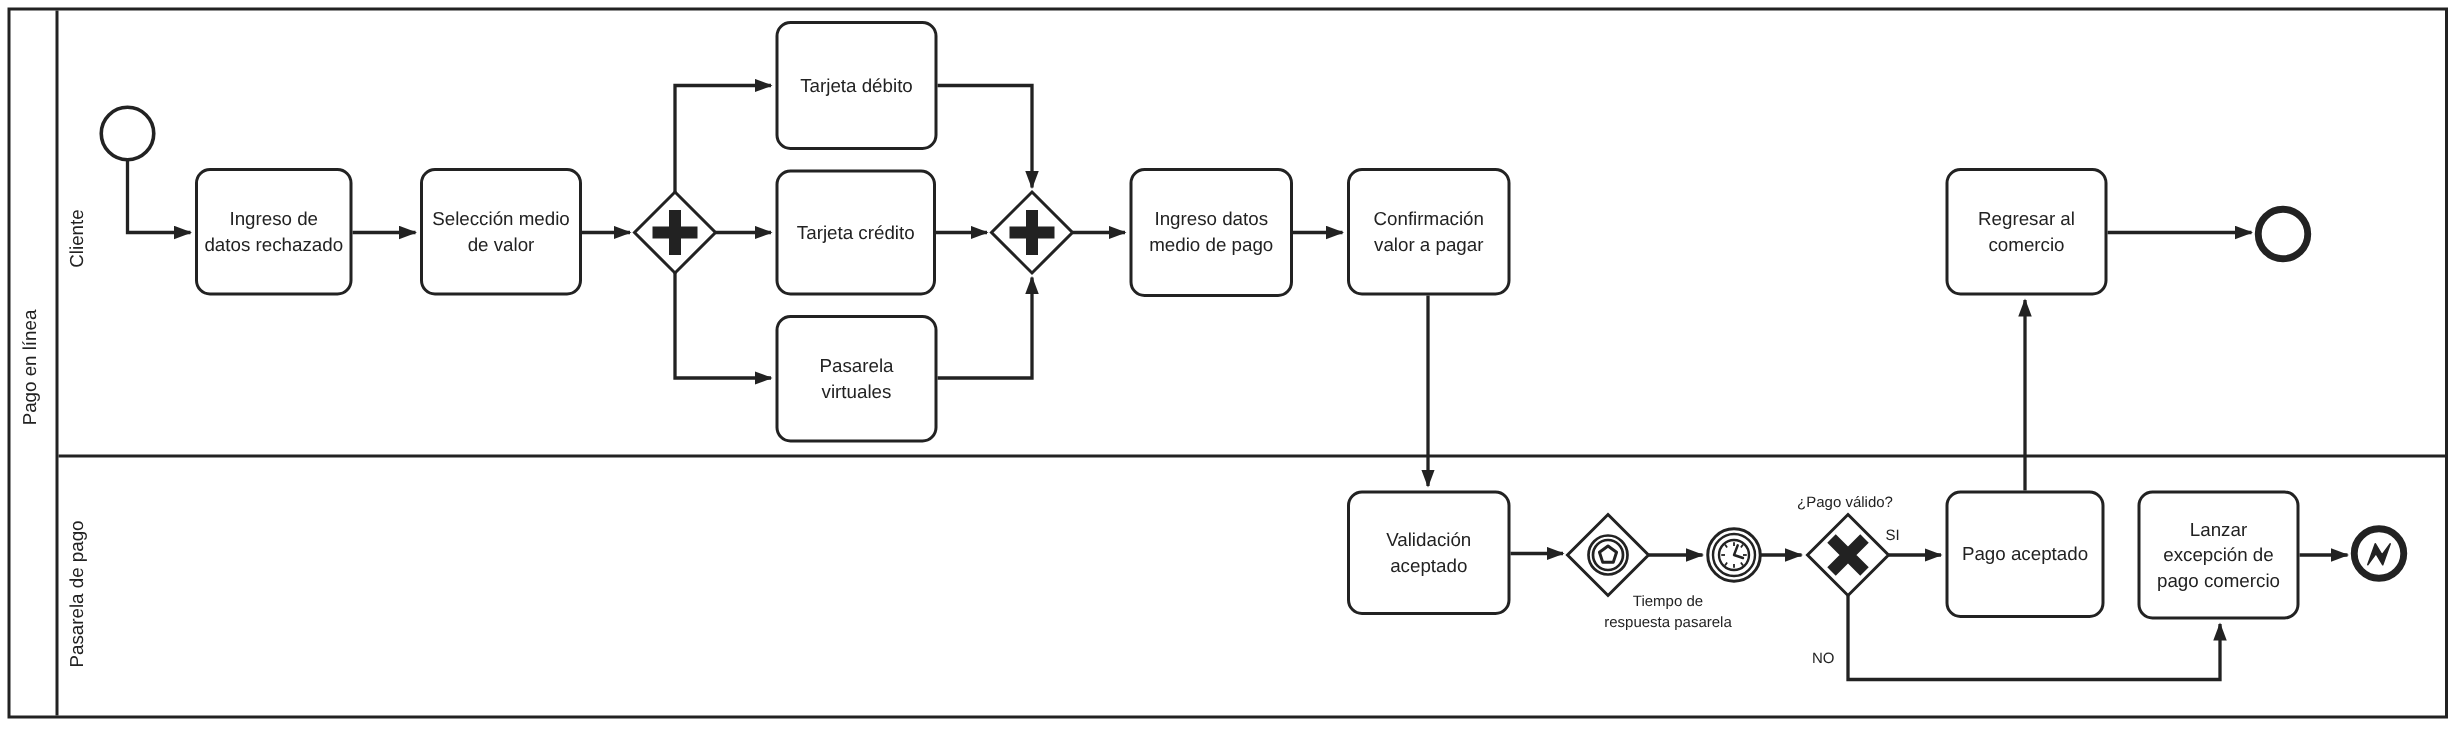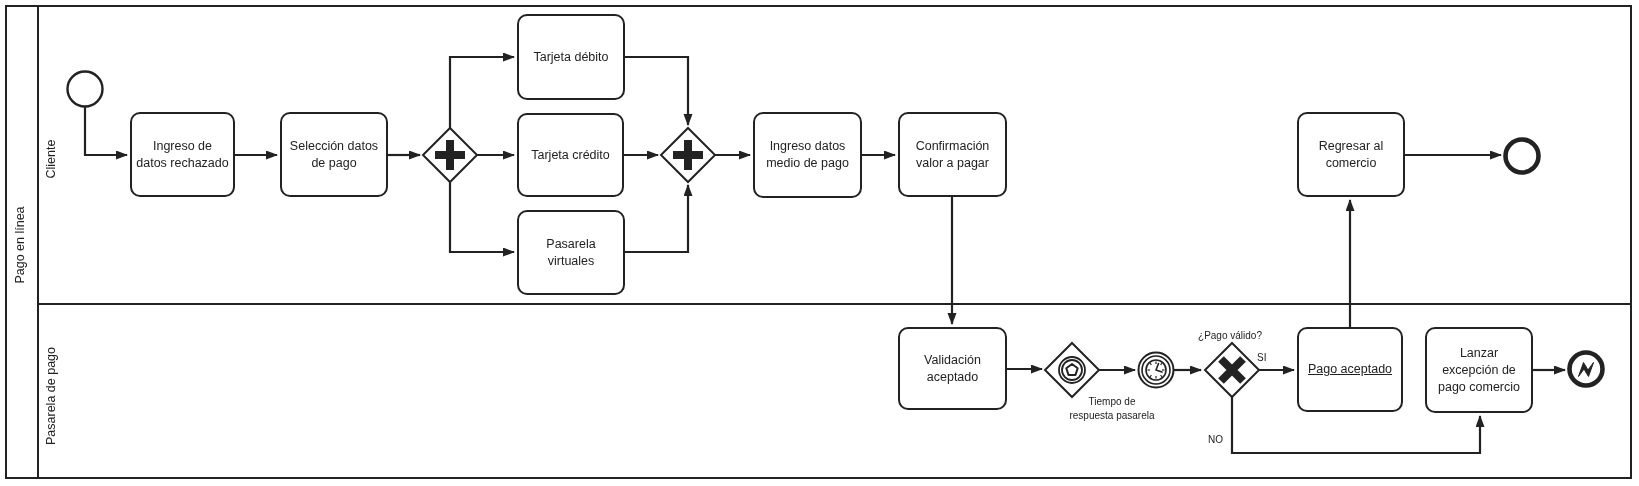--- a/index.html
+++ b/index.html
@@ -72,41 +72,41 @@
     <path class="flow" d="M1232,397 V453 H1480 V416" marker-end="url(#arrow)"></path>
     <path class="flow" d="M1350,327 V200" marker-end="url(#arrow)"></path>
     <path class="flow" d="M1405,155 H1501" marker-end="url(#arrow)"></path>
     <path class="flow" d="M1533,370 H1565" marker-end="url(#arrow)"></path>
   </svg>
 
   <div class="task" style="left:130px;top:112px;width:105px;height:85px;">
       <span>Ingreso de datos rechazado</span>
     </div>
   <div class="task" style="left:280px;top:112px;width:108px;height:85px;">
-      <span>Selección datos de pago</span>
+      <span>Selección medio de valor</span>
     </div>
   <div class="task" style="left:517px;top:14px;width:108px;height:86px;">
       <span>Tarjeta débito</span>
     </div>
   <div class="task" style="left:517px;top:113px;width:107px;height:84px;">
       <span>Tarjeta crédito</span>
     </div>
   <div class="task" style="left:517px;top:210px;width:108px;height:85px;">
       <span>Pasarela virtuales</span>
     </div>
   <div class="task" style="left:753px;top:112px;width:109px;height:86px;">
       <span>Ingreso datos medio de pago</span>
     </div>
   <div class="task" style="left:898px;top:112px;width:109px;height:85px;">
       <span>Confirmación valor a pagar</span>
     </div>
   <div class="task" style="left:898px;top:327px;width:109px;height:83px;">
       <span>Validación aceptado</span>
     </div>
-  <div class="task" style="left:1297px;top:327px;width:106px;height:85px;text-decoration:underline;">
+  <div class="task" style="left:1297px;top:327px;width:106px;height:85px;">
       <span>Pago aceptado</span>
     </div>
   <div class="task" style="left:1425px;top:327px;width:108px;height:86px;">
       <span>Lanzar excepción de pago comercio</span>
     </div>
   <div class="task" style="left:1297px;top:112px;width:108px;height:85px;">
       <span>Regresar al comercio</span>
     </div>
 
   <svg class="nodes" width="1639" height="486" viewBox="0 0 1639 486">

